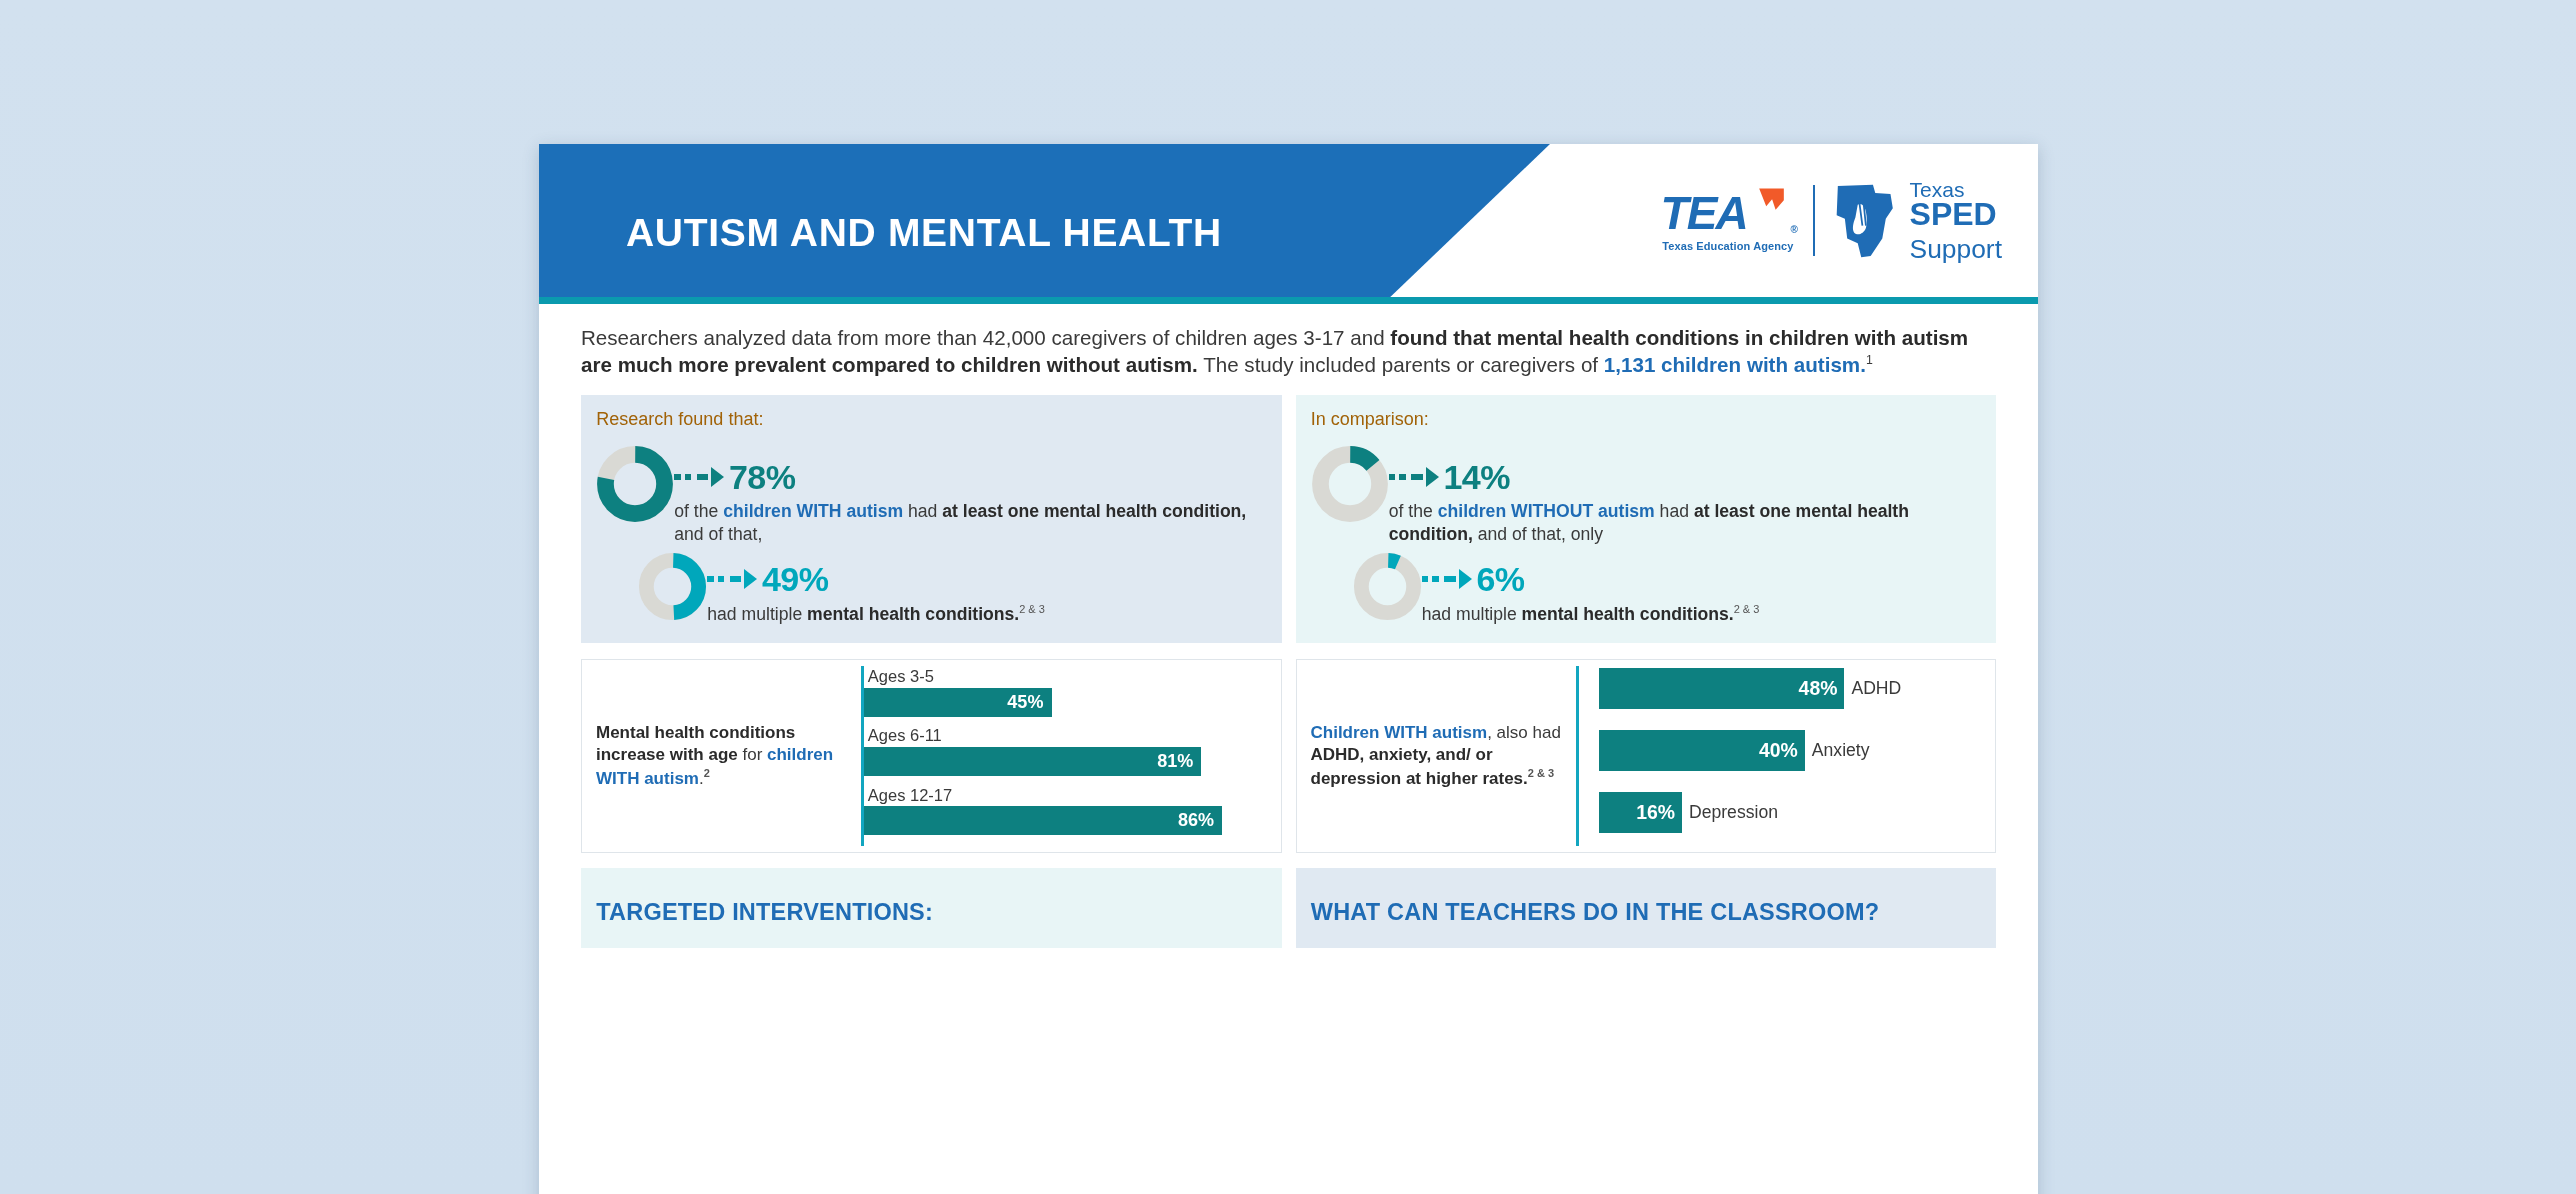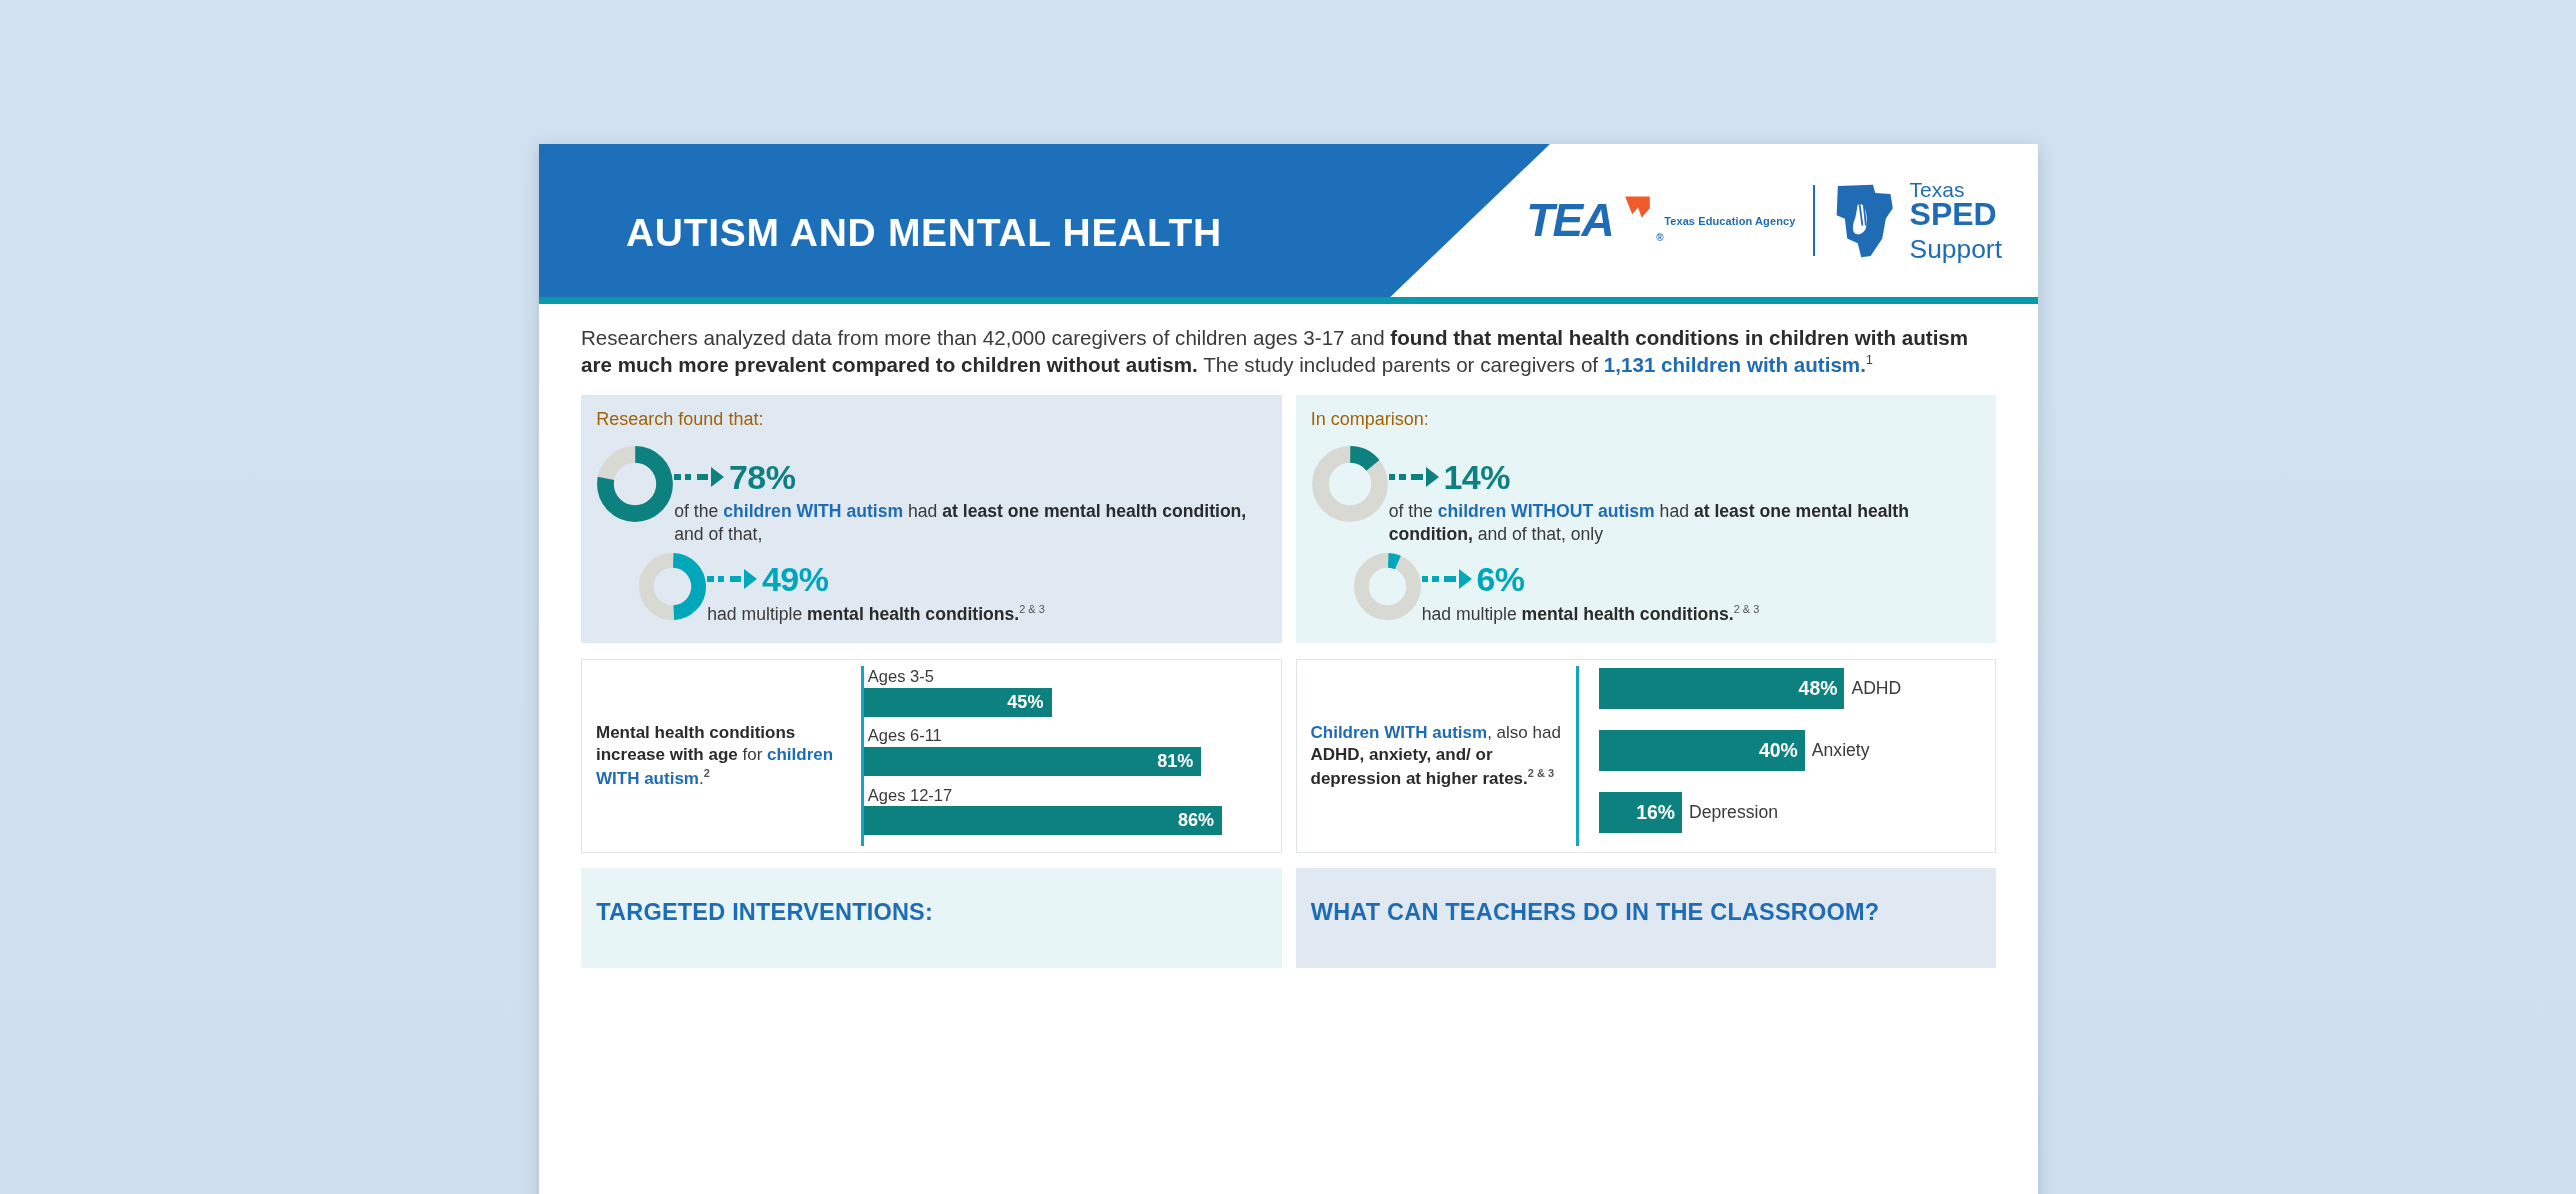--- a/index.html
+++ b/index.html
@@ -32,21 +32,21 @@
     font-family:"Liberation Sans","DejaVu Sans",sans-serif;
     white-space:nowrap;
   }
   .teal-rule{position:absolute;left:0;top:153px;width:100%;height:7px;background:#0a9aae;}
 
   
   .logos{
     position:absolute;right:36px;top:0;height:153px;
     display:flex;align-items:center;gap:17.6px;
   }
-  .tea-logo{display:flex;flex-direction:row;align-items:center;gap:2.9px;}
+  .tea-logo{display:flex;flex-direction:column;align-items:center;gap:2.9px;}
   .tea-mark{position:relative;width:135px;height:49px;}
   .tea-letters{
     font-size:46px;font-weight:bold;font-style:italic;color:#1f6cb5;
     letter-spacing:-1.8px;line-height:49px;
     font-family:"Liberation Sans","DejaVu Sans",sans-serif;
   }
   .tea-flame{position:absolute;right:10.6px;top:-2.4px;width:27px;height:31px;}
   .tea-reg{position:absolute;right:-2.4px;bottom:2.4px;font-size:10px;color:#1f6cb5;font-weight:bold;}
   .tea-sub{font-size:11px;font-weight:bold;color:#1f6cb5;letter-spacing:0.1px;}
   .logo-div{width:1.8px;height:71px;background:#1f6cb5;}
@@ -117,21 +117,21 @@
   .rowbar + .rowbar{margin-top:21px;}
   .rb-fill{
     height:41px;background:#0d8080;display:flex;align-items:center;justify-content:flex-end;
     padding-right:7px;box-sizing:border-box;
   }
   .rb-val{color:#fff;font-size:19.4px;font-weight:bold;}
   .rb-label{font-size:17.6px;color:#3a3a3a;margin-left:7px;white-space:nowrap;}
 
   
   .bottom{display:flex;gap:14px;margin:15.3px 42px 0 42px;}
-  .bcard{flex:1;height:100px;box-sizing:border-box;padding:31px 15.3px 0 15.3px;overflow:hidden;}
+  .bcard{flex:1;height:80px;box-sizing:border-box;padding:31px 15.3px 0 15.3px;overflow:hidden;}
   .bcard-a{background:#e8f5f6;}
   .bcard-b{background:#e0e9f2;}
   .bcard-title{
     font-size:23.5px;font-weight:bold;color:#1f6cb5;letter-spacing:0.2px;white-space:nowrap;
   }
 </style>
 </head>
 <body>
 
 <div class="desktop">

